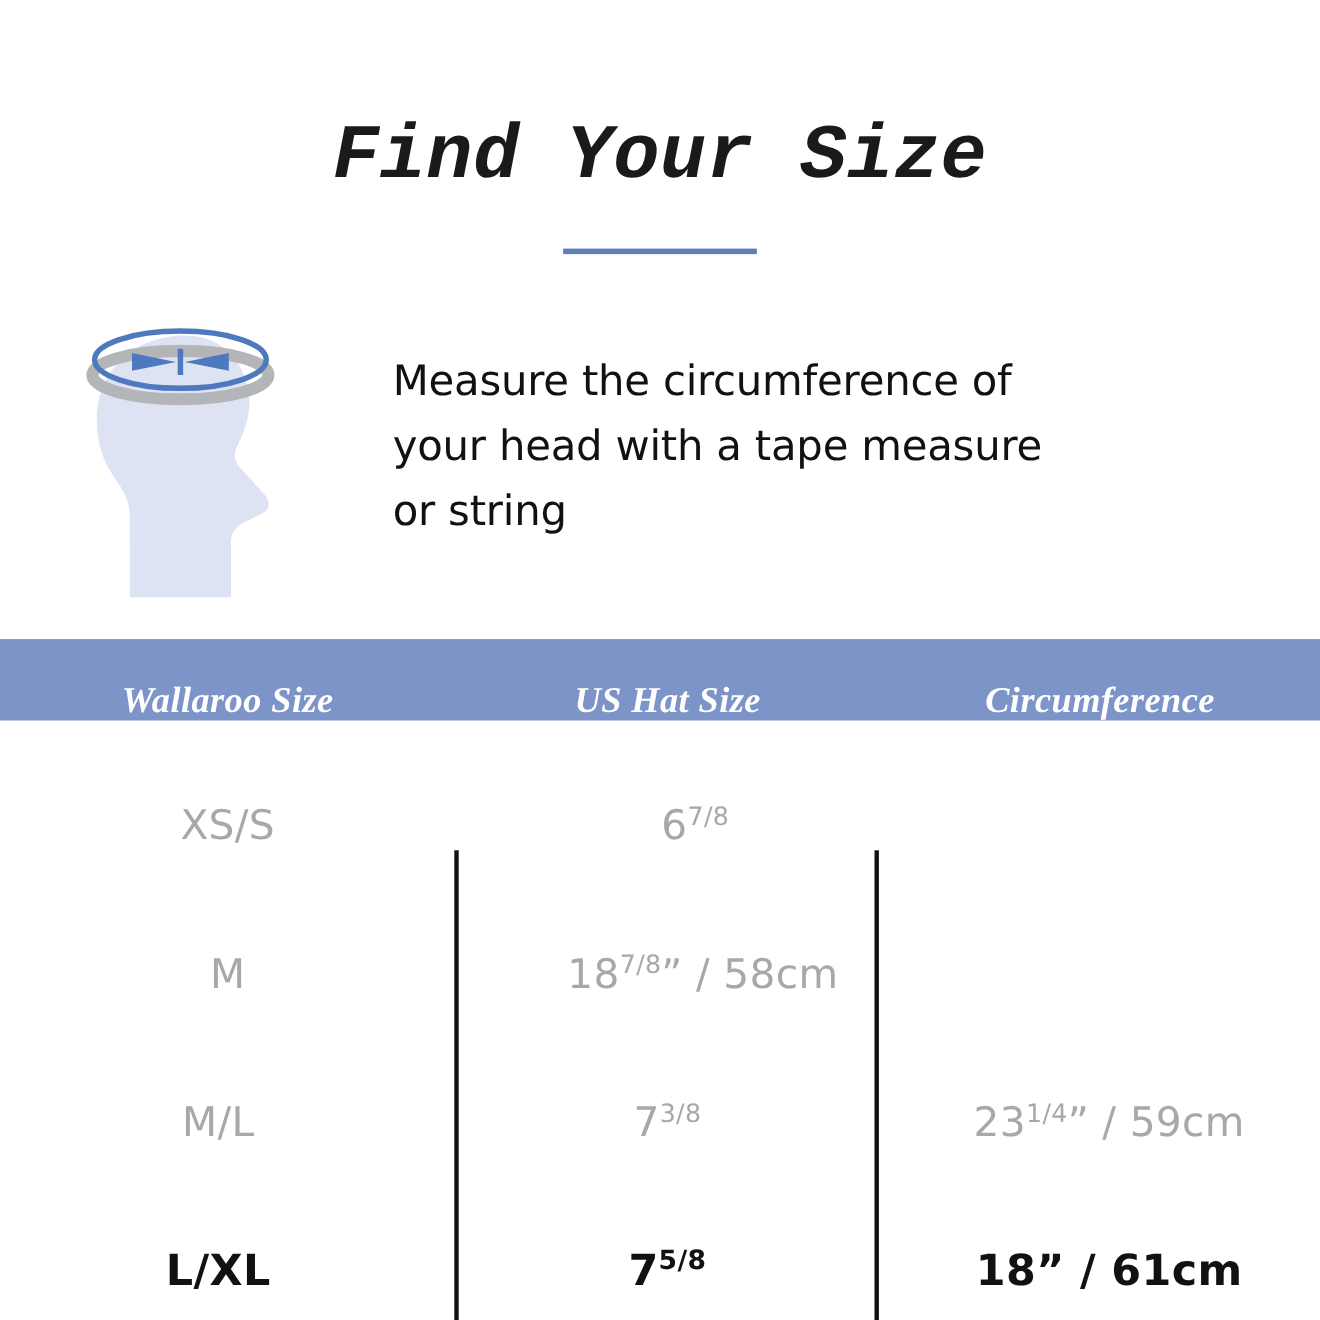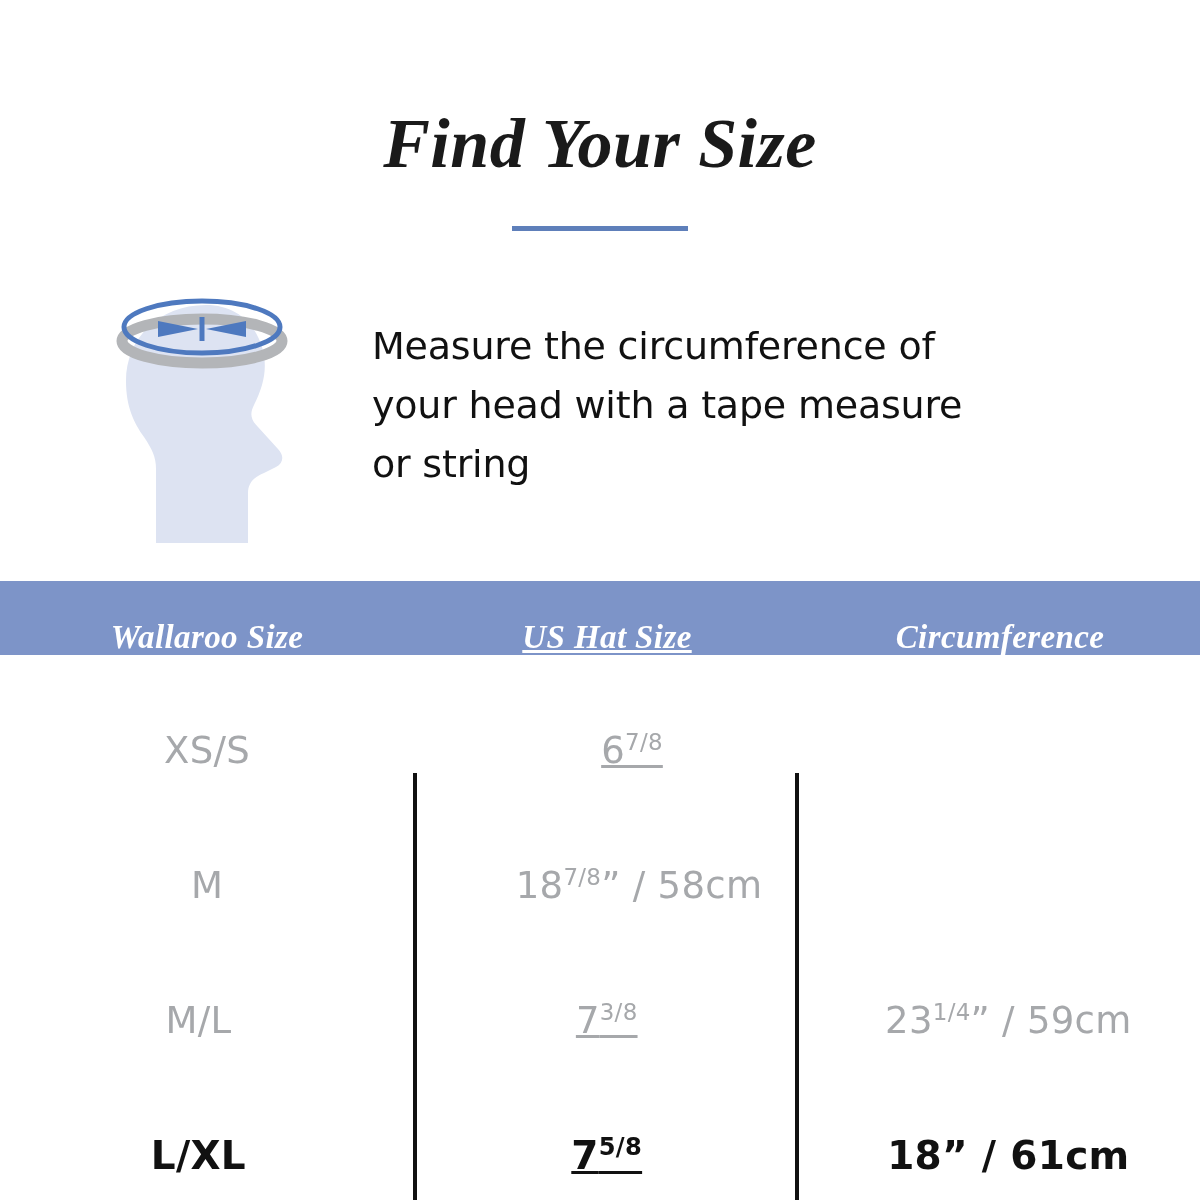--- a/index.html
+++ b/index.html
@@ -16,42 +16,43 @@
   }
   .page {
     position: relative;
     width: 1200px;
     height: 1200px;
   }
 
   
   .title {
     text-align: center;
-    font-family: Liberation Serif, serif;
+    font-family: Liberation Mono, monospace;
     font-style: italic;
     font-weight: bold;
     font-size: 70px;
     color: #1a1a1a;
     letter-spacing: 0.5px;
     padding-top: 62px;
     line-height: 1;
   }
   .title-rule {
     width: 176px;
     height: 5px;
     background: #5e7fba;
     margin: 42px auto 0 auto;
   }
 
   
   .instruction {
     display: flex;
     align-items: flex-start;
     margin-top: 26px;
-    padding-left: 98px;
+    padding-left: 60px;
+    gap: 23px;
   }
   .head-art {
     width: 230px;
     height: 290px;
     position: relative;
     flex: 0 0 auto;
   }
   .instruction-text {
     margin-left: 44px;
     margin-top: 60px;
@@ -81,21 +82,21 @@
     font-family: "Liberation Serif", serif;
     font-style: italic;
     font-weight: bold;
     font-size: 33px;
     color: #ffffff;
     text-align: center;
     letter-spacing: 0.4px;
     margin-top: 40px;
   }
   .col1 { width: 414px; }
-  .col2 { width: 386px; text-decoration: underline; }
+  .col2 { width: 386px; }
   .col3 { width: 400px; }
 
   .table-body {
     position: relative;
     width: 1200px;
     height: 540px;
   }
   .vrule {
     position: absolute;
     top: 90px;

